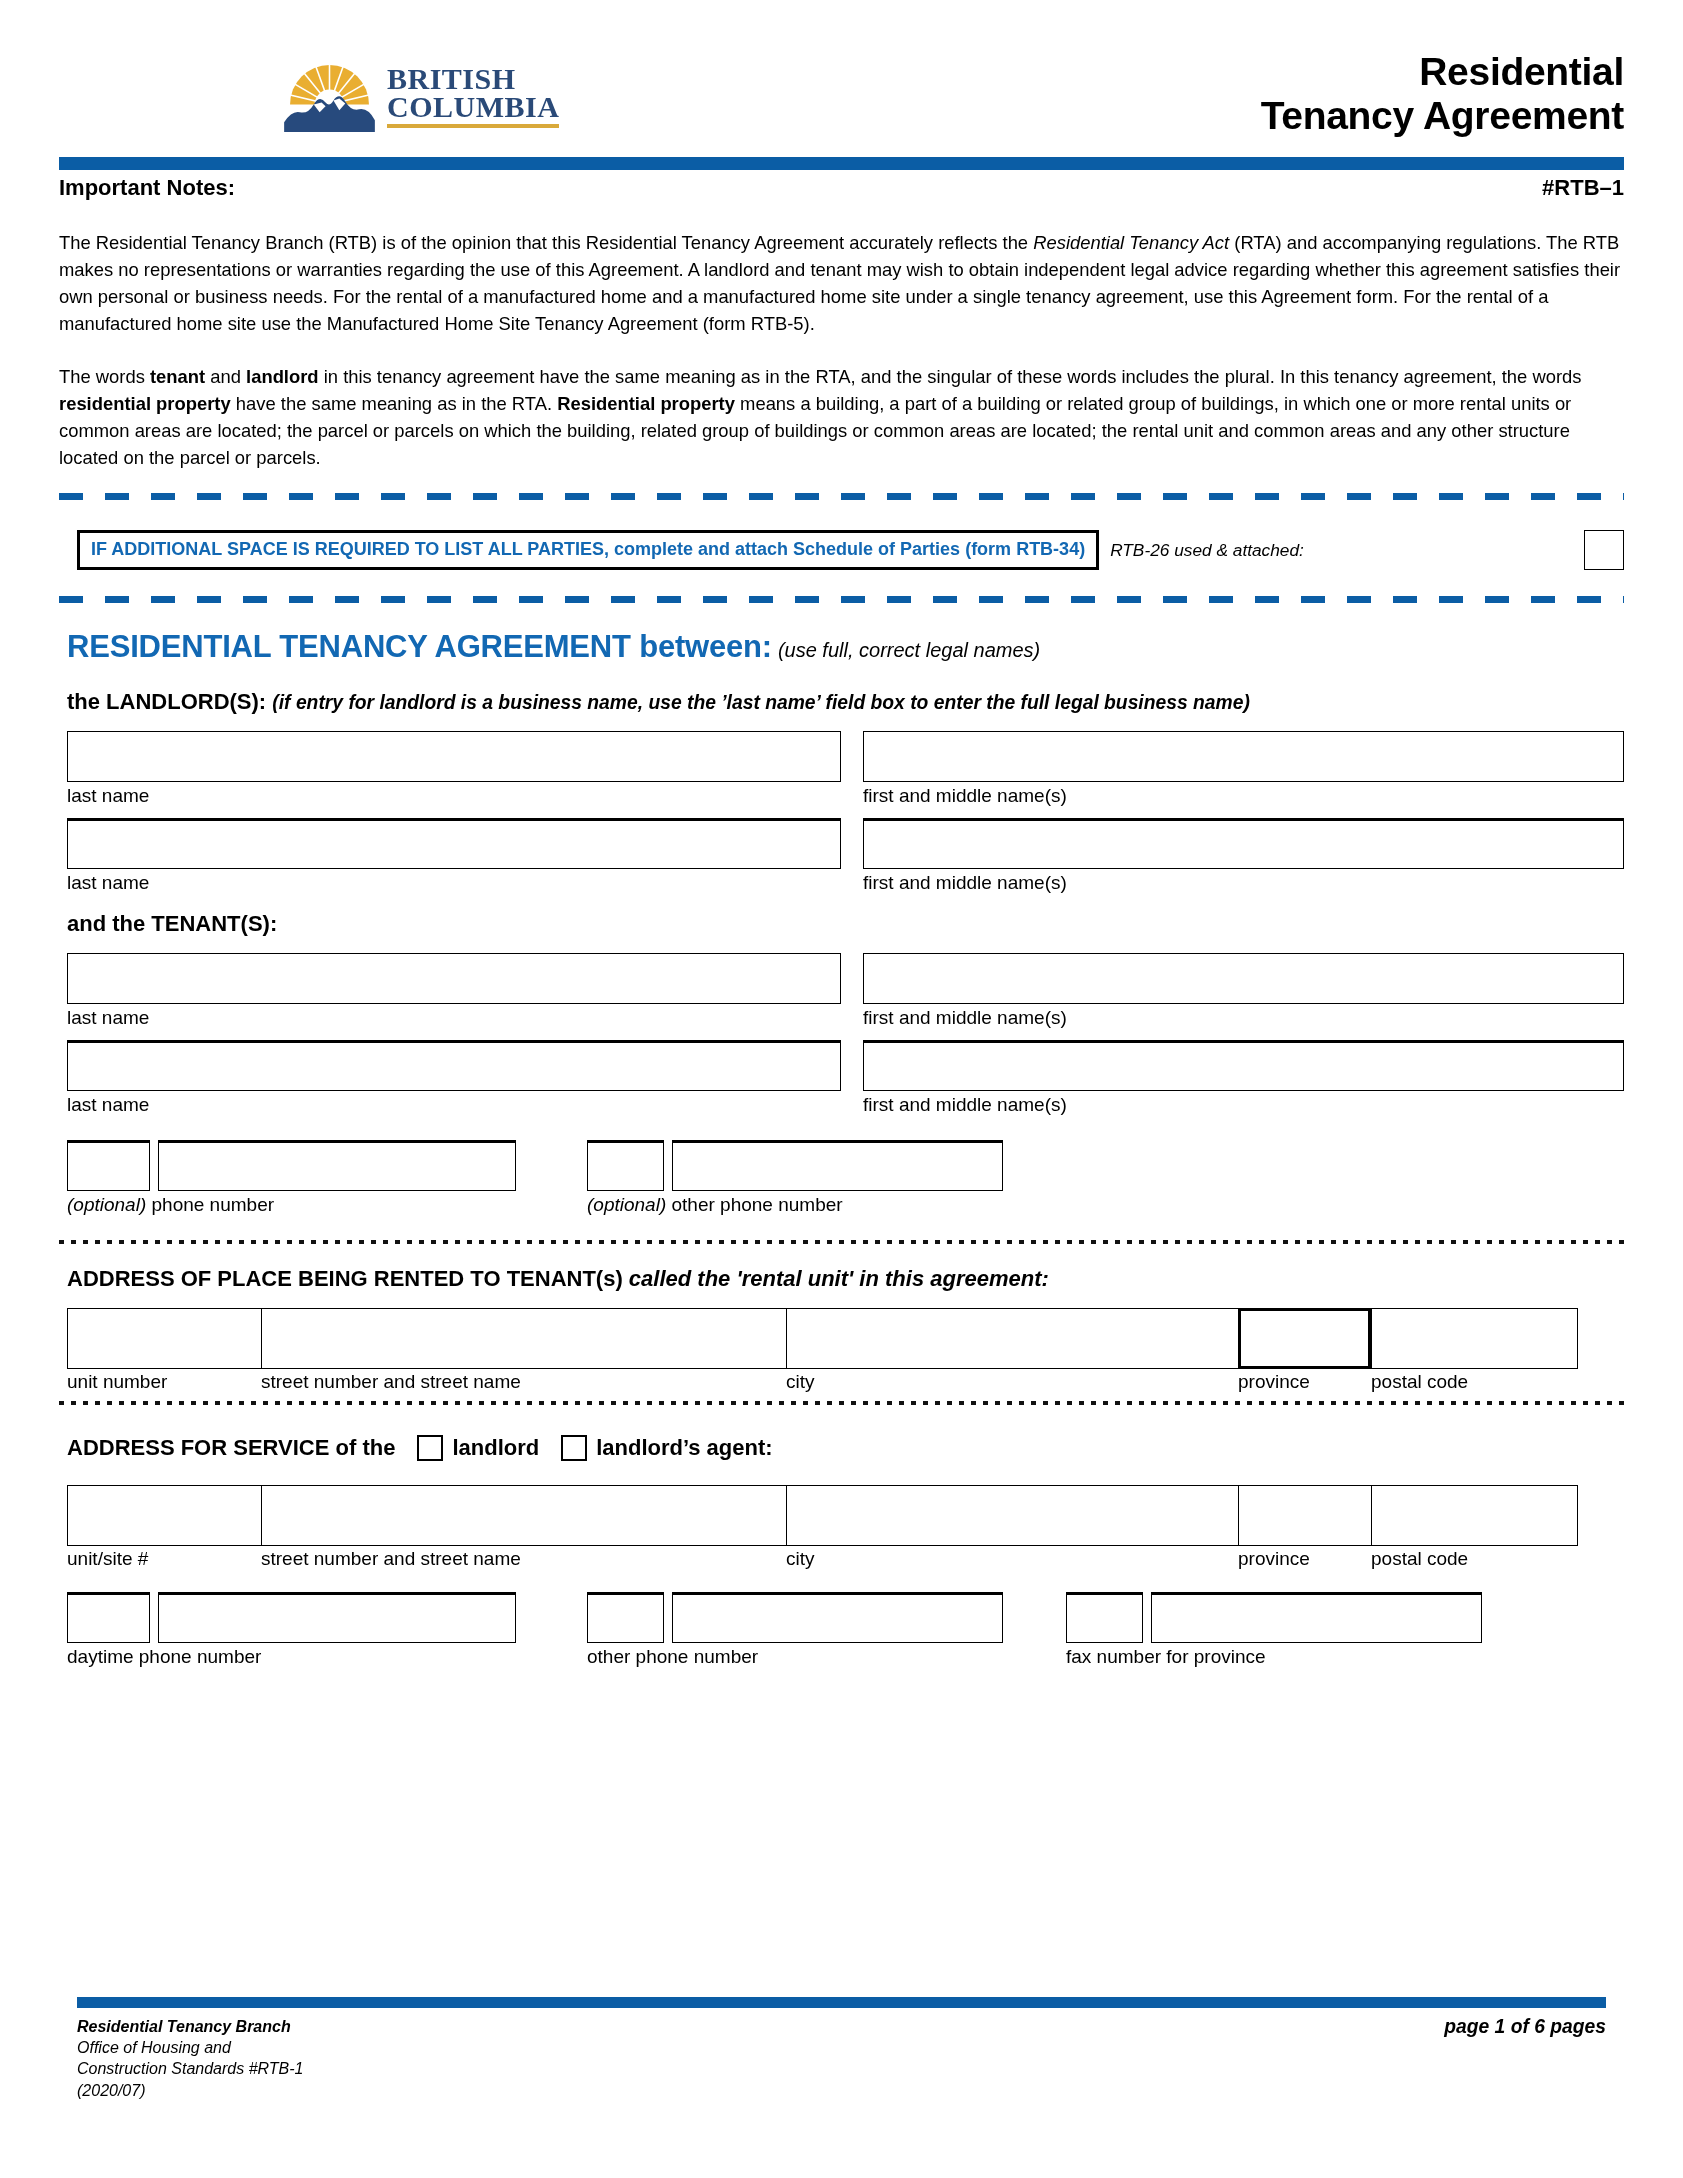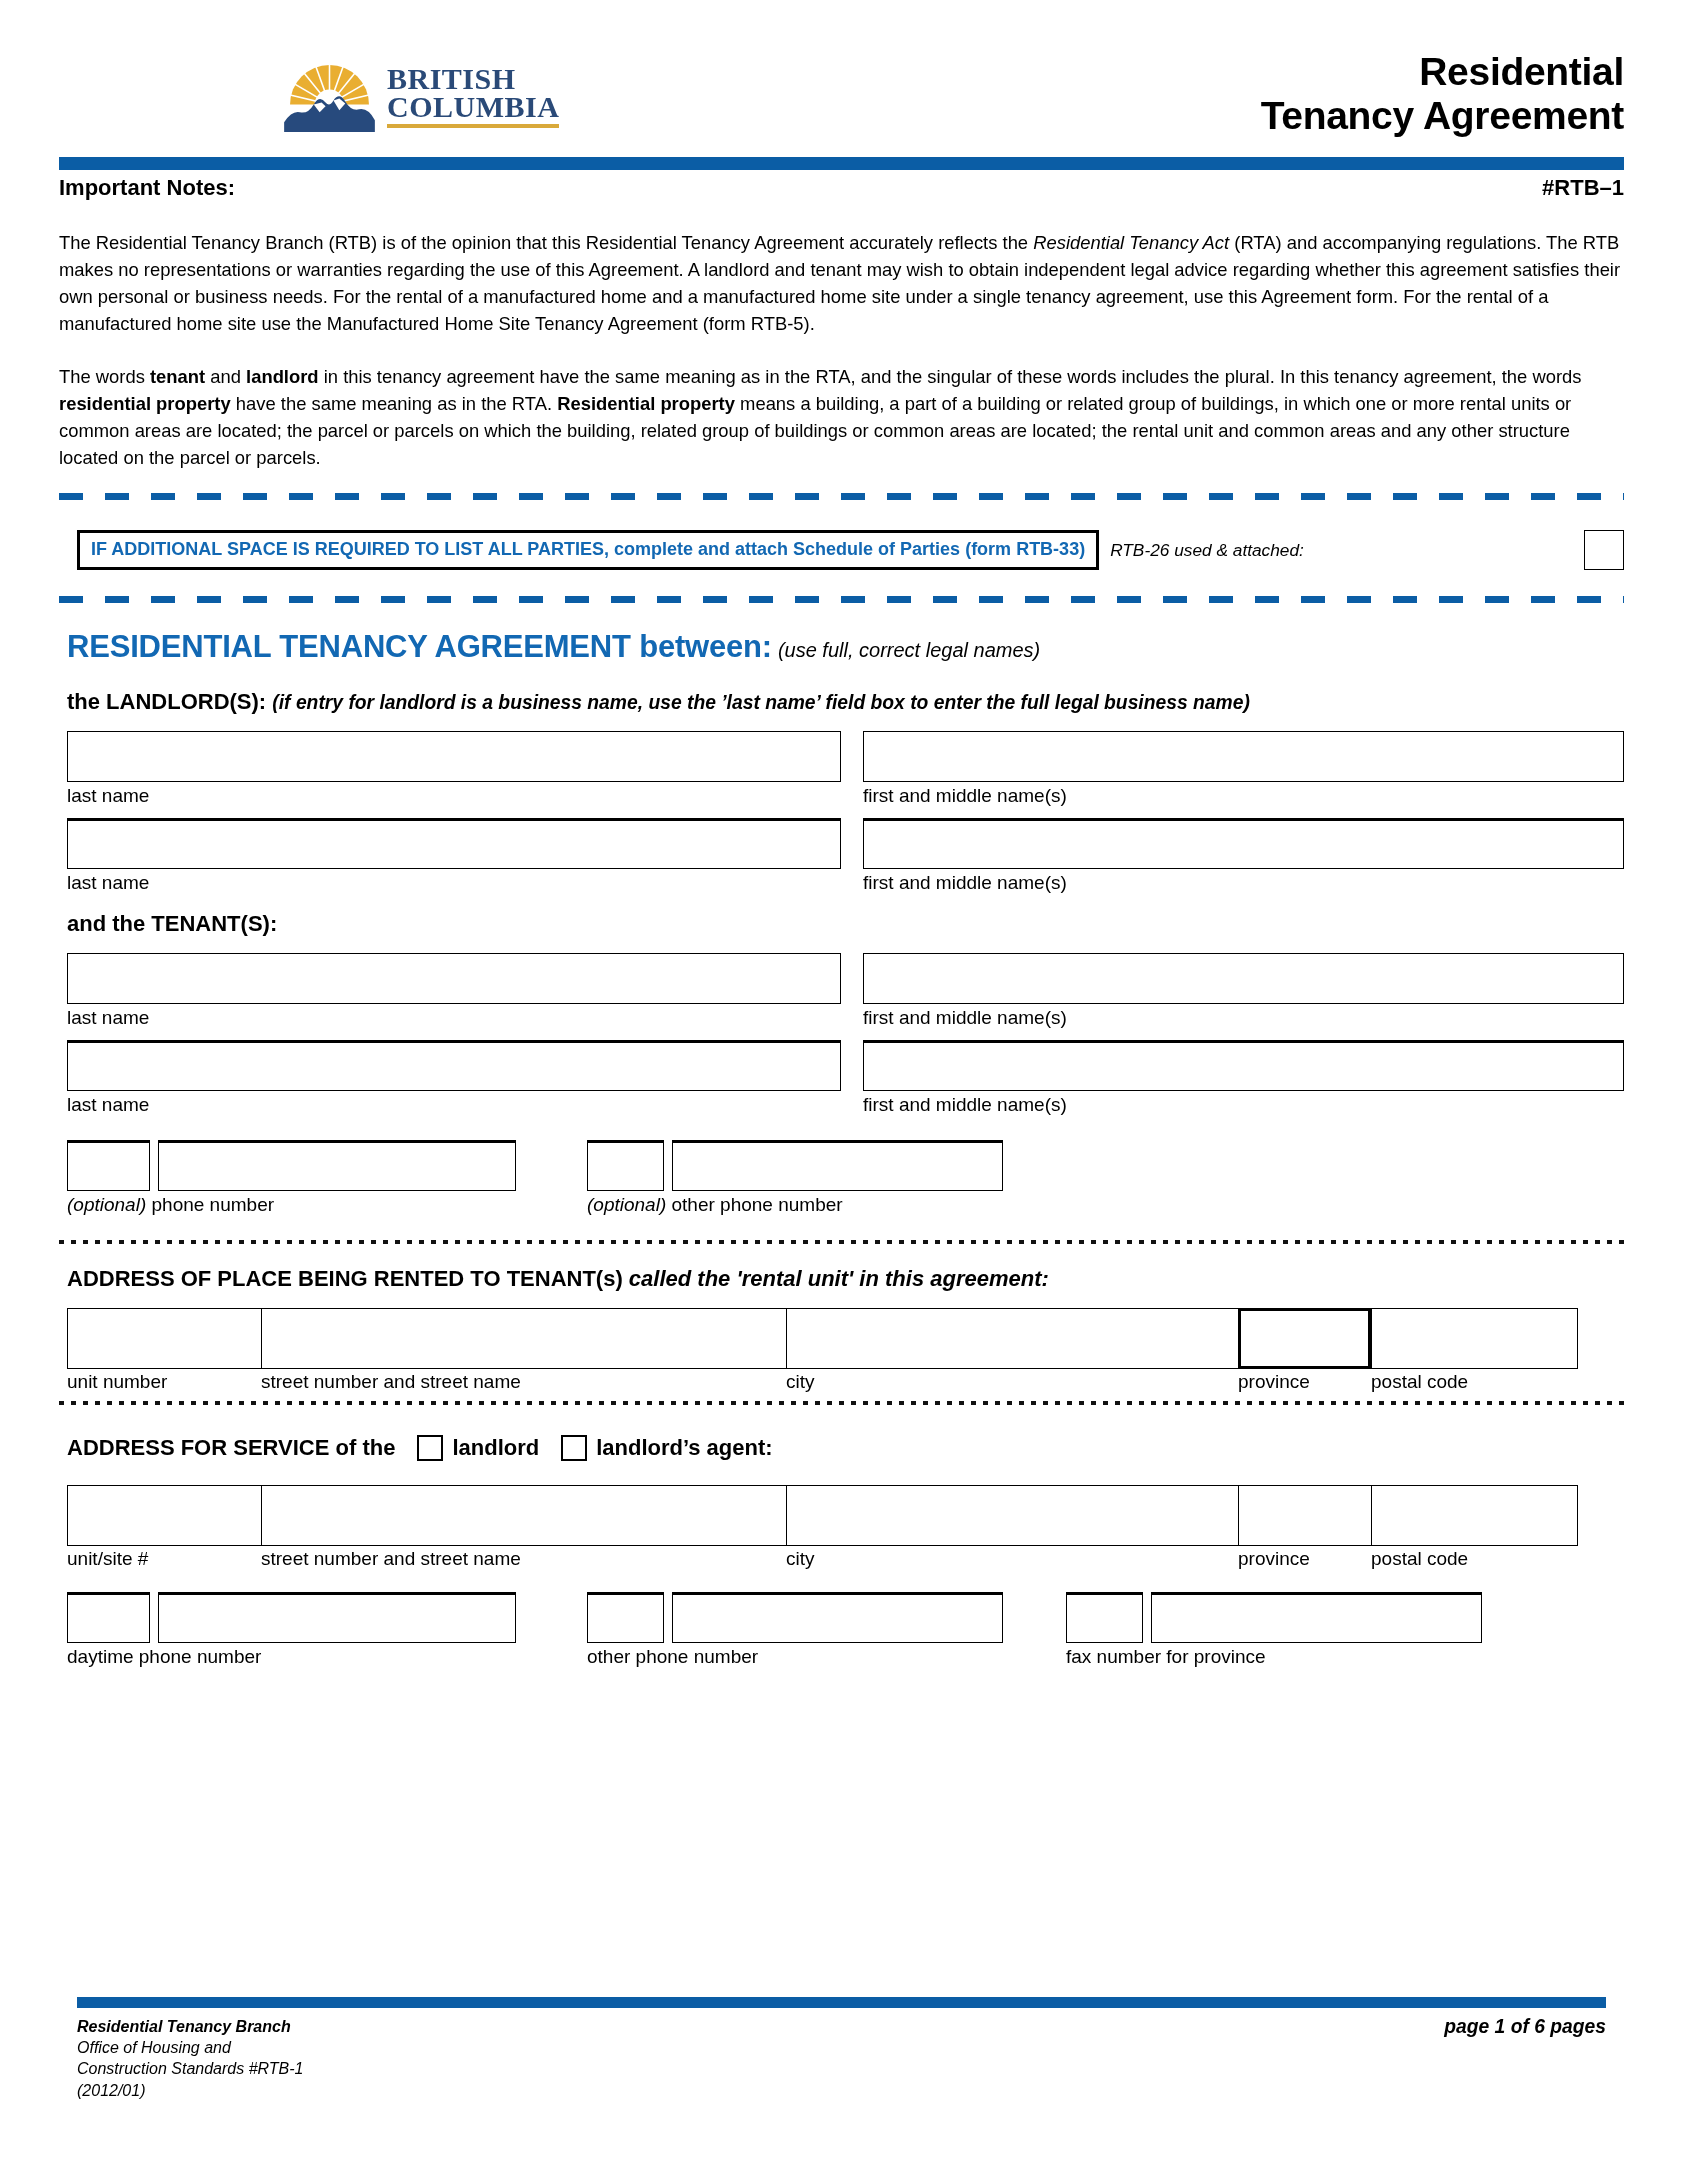--- a/index.html
+++ b/index.html
@@ -349,21 +349,21 @@
     <span>#RTB–1</span>
   </div>
 
   <p class="para"><span>The Residential Tenancy Branch (RTB) is of the opinion that this Residential Tenancy Agreement accurately reflects the </span><i>Residential Tenancy Act</i><span> (RTA) and accompanying regulations. The RTB makes no representations or warranties regarding the use of this Agreement.  A landlord and tenant may wish to obtain independent legal advice regarding whether this agreement satisfies their own personal or business needs. For the rental of a manufactured home and a manufactured home site under a single tenancy agreement, use this Agreement form. For the rental of a manufactured home site use the Manufactured Home Site Tenancy Agreement (form RTB-5).</span></p>
 
   <p class="para second"><span>The words </span><b>tenant</b><span> and </span><b>landlord</b><span> in this tenancy agreement have the same meaning as in the RTA, and the singular of these words includes the plural. In this tenancy agreement, the words </span><b>residential property</b><span> have the same meaning as in the RTA. </span><b>Residential property</b><span> means a building, a part of a building or related group of buildings, in which one or more rental units or common areas are located; the parcel or parcels on which the building, related group of buildings or common areas are located; the rental unit and common areas and any other structure located on the parcel or parcels.</span></p>
 
   <div class="dash-sep"></div>
 
   <div class="rtb26-row">
-    <div class="rtb26-box">IF ADDITIONAL SPACE IS REQUIRED TO LIST ALL PARTIES, complete and attach Schedule of Parties (form RTB-33)</div>
+    <div class="rtb26-box">IF ADDITIONAL SPACE IS REQUIRED TO LIST ALL PARTIES, complete and attach Schedule of Parties (form RTB-34)</div>
     <div class="rtb26-note">RTB-26 used &amp; attached:</div>
     <div class="rtb26-check"></div>
   </div>
 
   <div class="dash-sep tight"></div>
 
   <div class="agreement-head">
     <span>RESIDENTIAL TENANCY AGREEMENT between:</span><span class="hint">(use full, correct legal names)</span>
   </div>
 
@@ -507,20 +507,20 @@
     </div>
   </div>
 
   <div class="footer">
     <div class="bar"></div>
     <div class="footer-row">
       <div class="footer-left">
         <div class="strong">Residential Tenancy Branch</div>
         <div>Office of Housing and</div>
         <div>Construction Standards #RTB-1</div>
-        <div>(2012/01)</div>
+        <div>(2020/07)</div>
       </div>
       <div class="footer-right">page 1 of 6 pages</div>
     </div>
   </div>
 
 </div>
 
 
 </body></html>

